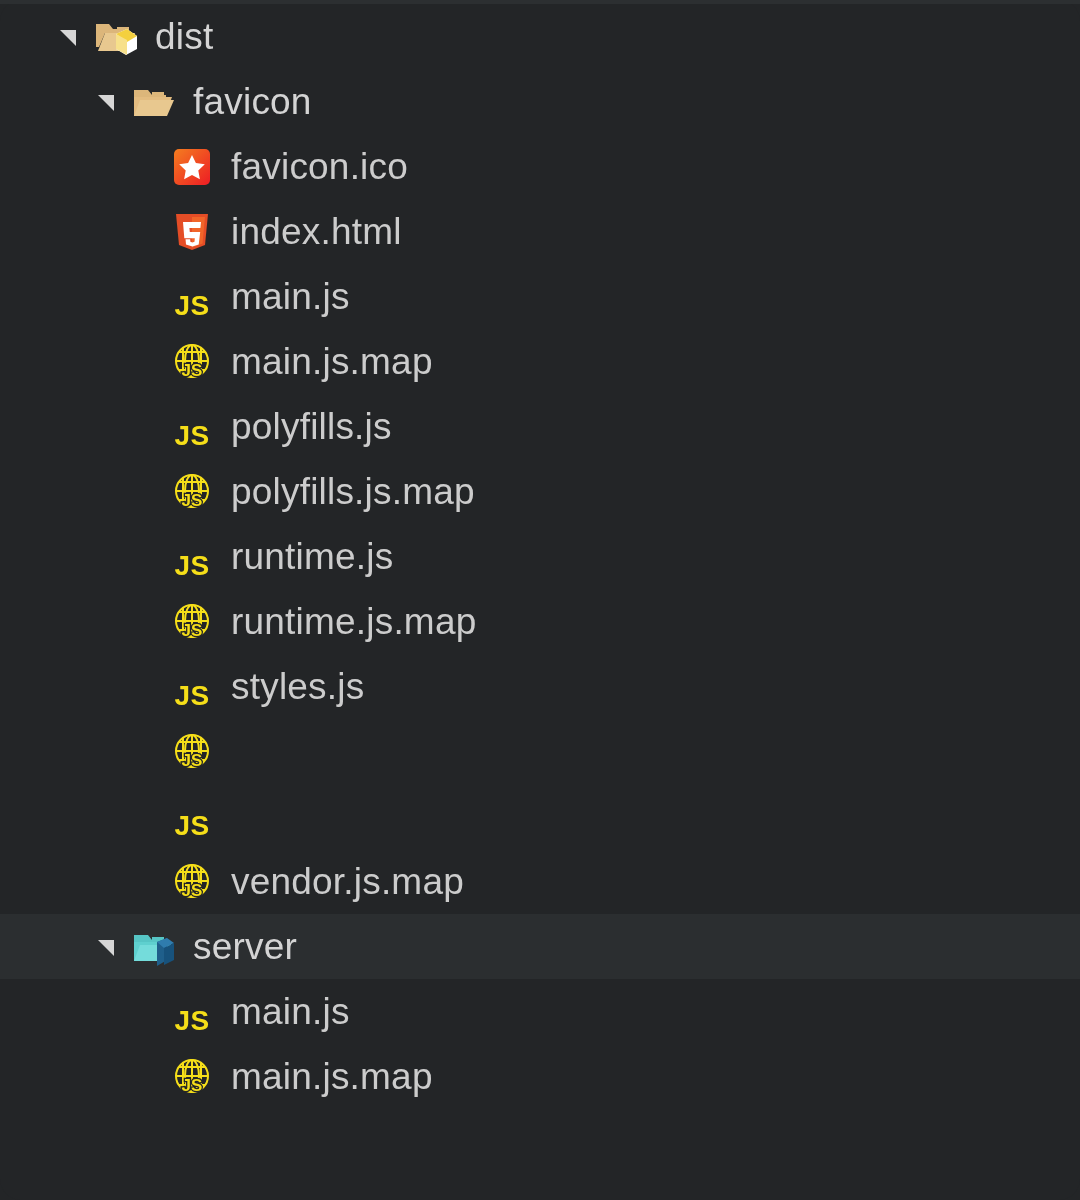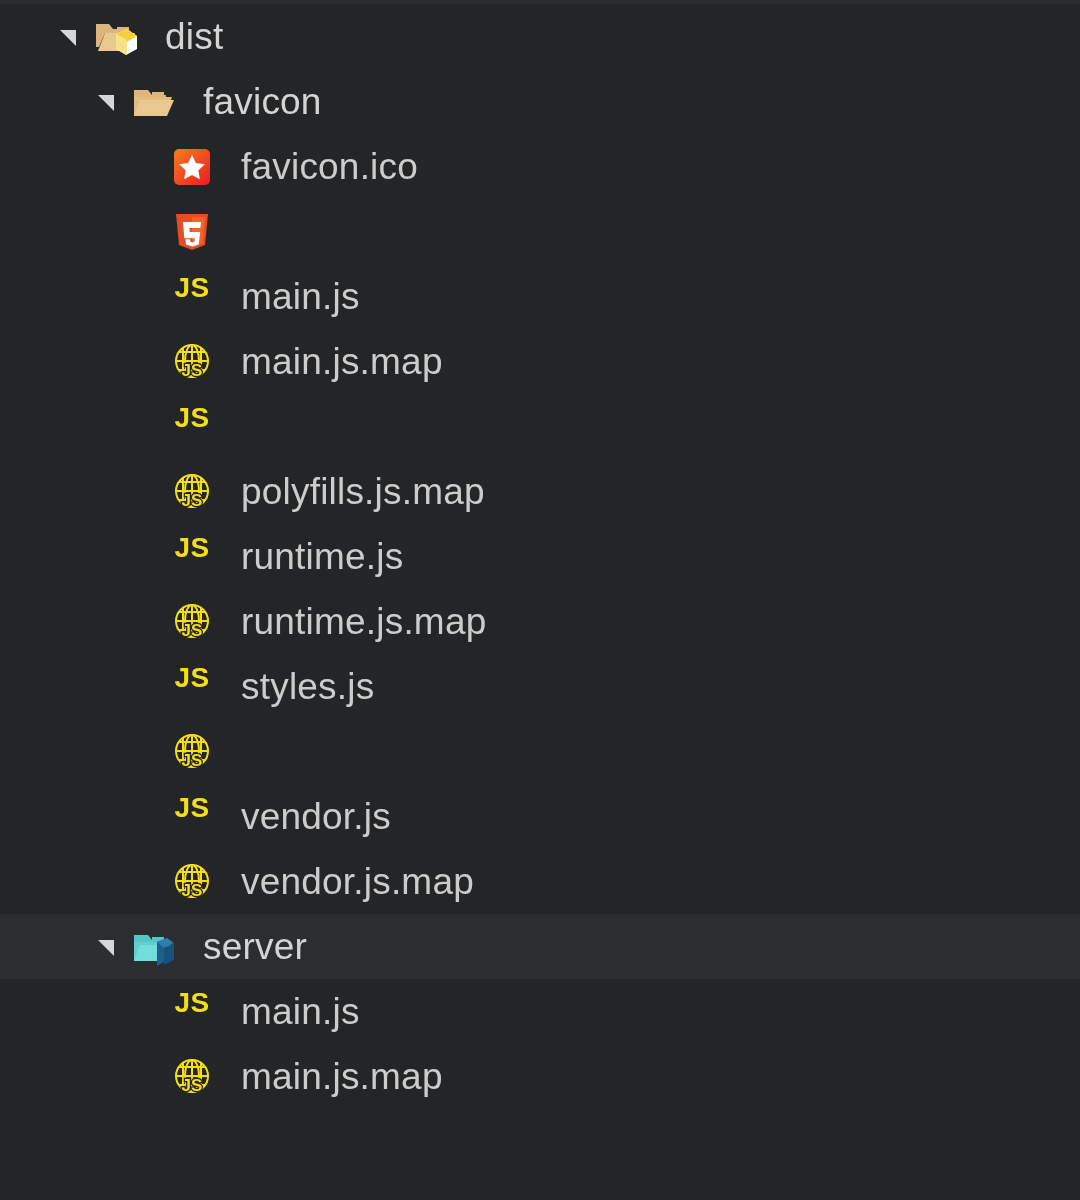--- a/index.html
+++ b/index.html
@@ -59,23 +59,23 @@
 
   
   .indent { flex: 0 0 auto; height: 1px; }
 
   
   .icon {
     position: relative;
     width: 46px;
     height: 46px;
     flex: 0 0 46px;
-    margin-right: 26px;
+    margin-right: 16px;
     display: flex;
-    align-items: flex-start;
+    align-items: flex-end;
     justify-content: center;
   }
   .icon svg { display: block; }
 
   .icon .jstext {
     font-family: "Liberation Sans", sans-serif;
     font-weight: bold;
     font-size: 28px;
     color: #f5de19;
     letter-spacing: 0.5px;
@@ -152,20 +152,21 @@
     <div class="row">
       <div class="indent" style="width: 131px;"></div>
       <div class="twisty empty"></div>
       <div class="icon">
         <svg width="46" height="46" viewBox="0 0 46 46">
         <path d="M7 5 h32 l-3 31 -13 5 -13 -5 Z" fill="#e44d26"></path>
         <path d="M23 8 v30.5 l10.5 -4 2.5 -26.5 Z" fill="#f16529"></path>
         <path d="M14 13 h18 l-0.6 6 H20.4 l0.4 4 h10.4 l-1.5 12.4 -6.3 2 -6.4 -2 -0.45 -5.2 h4.6 l0.22 2.6 2.03 0.62 2.1 -0.62 0.3 -3.6 H15.3 Z" fill="#ffffff"></path>
       </svg>
       </div>
+      <span class="label">index.html</span>
     </div>
     <div class="row">
       <div class="indent" style="width: 131px;"></div>
       <div class="twisty empty"></div>
       <div class="icon">
         <span class="jstext">JS</span>
       </div>
       <span class="label">main.js</span>
     </div>
     <div class="row">
@@ -187,20 +188,21 @@
       </svg>
       </div>
       <span class="label">main.js.map</span>
     </div>
     <div class="row">
       <div class="indent" style="width: 131px;"></div>
       <div class="twisty empty"></div>
       <div class="icon">
         <span class="jstext">JS</span>
       </div>
+      <span class="label">polyfills.js</span>
     </div>
     <div class="row">
       <div class="indent" style="width: 131px;"></div>
       <div class="twisty empty"></div>
       <div class="icon">
         <svg width="46" height="46" viewBox="0 0 46 46">
         <g stroke="#f5de19" stroke-width="2" fill="none">
           <circle cx="23" cy="22" r="16"></circle>
           <ellipse cx="23" cy="22" rx="7" ry="16"></ellipse>
           <line x1="7" y1="22" x2="39" y2="22"></line>
@@ -269,21 +271,20 @@
         <text x="23" y="37" text-anchor="middle" font-family="Liberation Sans, sans-serif" font-size="17" font-weight="bold" fill="#f5de19" stroke="#232527" stroke-width="2.6" paint-order="stroke">JS</text>
       </svg>
       </div>
     </div>
     <div class="row">
       <div class="indent" style="width: 131px;"></div>
       <div class="twisty empty"></div>
       <div class="icon">
         <span class="jstext">JS</span>
       </div>
-      <span class="label">vendor.js</span>
     </div>
     <div class="row">
       <div class="indent" style="width: 131px;"></div>
       <div class="twisty empty"></div>
       <div class="icon">
         <svg width="46" height="46" viewBox="0 0 46 46">
         <g stroke="#f5de19" stroke-width="2" fill="none">
           <circle cx="23" cy="22" r="16"></circle>
           <ellipse cx="23" cy="22" rx="7" ry="16"></ellipse>
           <line x1="7" y1="22" x2="39" y2="22"></line>

